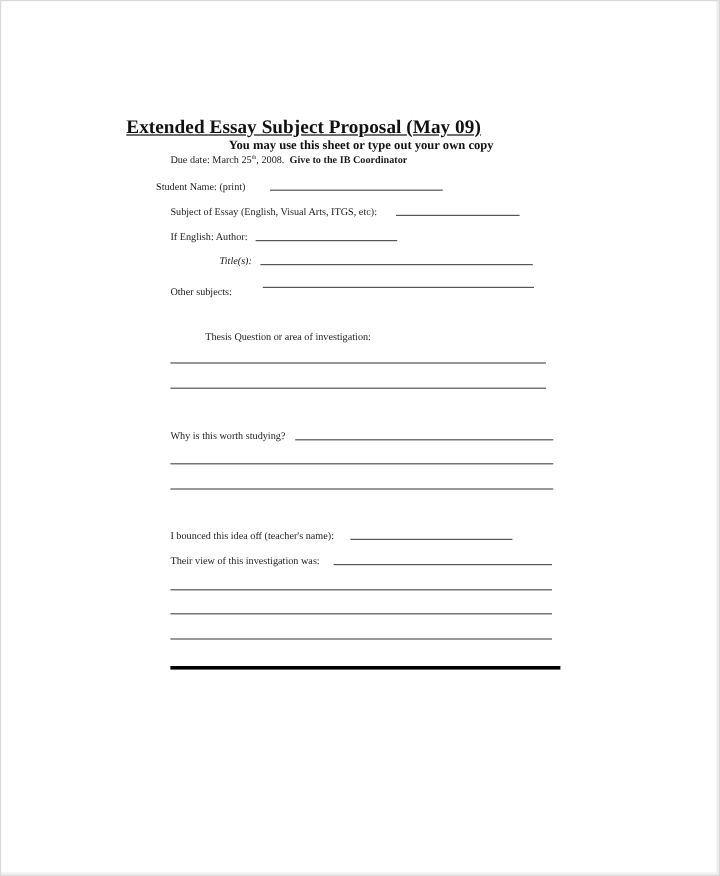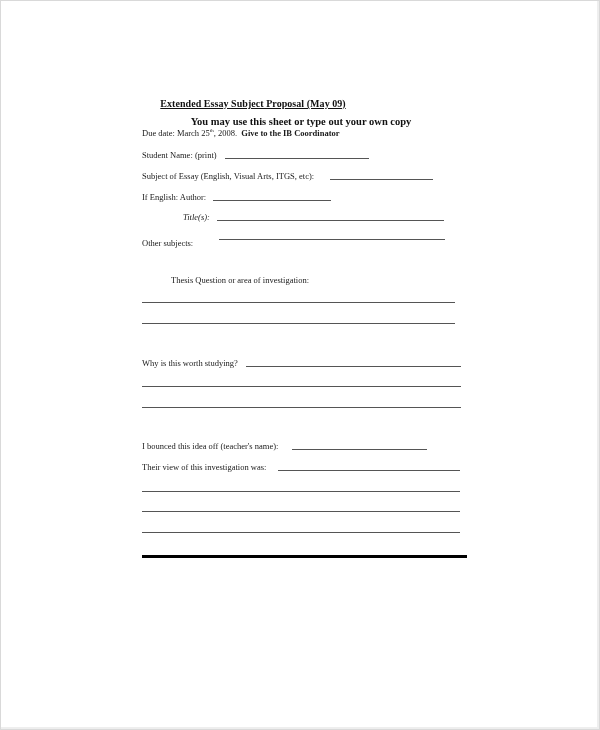--- a/index.html
+++ b/index.html
@@ -16,21 +16,21 @@
       left: 0; top: 0;
       width: 598px; height: 728px;
       border: 1px solid #d9d9d9;
       background: #fff;
       box-shadow: inset -2px -2px 0 #eeeeee;
     }
     .abs { position: absolute; white-space: nowrap; }
     .title {
       left: 0; width: 504px; top: 97px;
       text-align: center;
-      font-size: 10px; font-weight: bold;
+      font-size: 16px; font-weight: bold;
       text-decoration: underline;
       letter-spacing: 0.05px;
     }
     .subtitle {
       left: 0; width: 600px; top: 115px;
       text-align: center;
       font-size: 10.5px; font-weight: bold;
     }
     .label { font-size: 8.5px; color: #1a1a1a; }
     .bold-ul { font-weight: bold; }
@@ -51,21 +51,21 @@
 
 <div class="page">
 
   <div class="abs title">Extended Essay Subject Proposal (May 09)</div>
   <div class="abs subtitle">You may use this sheet or type out your own copy</div>
 
   <div class="abs label" style="left:141px; top:127px;">
     <span>Due date: March 25</span><sup>th</sup><span>, 2008.</span>&nbsp;&nbsp;<span class="bold-ul">Give to the IB Coordinator</span>
   </div>
 
-  <div class="abs label" style="left:141px; top:149px;">Student Name: (print)</div>
+  <div class="abs label" style="left:129px; top:149px;">Student Name: (print)</div>
   <div class="line" style="left:224px; top:157px; width:144px;"></div>
 
   <div class="abs label" style="left:141px; top:170px;text-align:right;">Subject of Essay (English, Visual Arts, ITGS, etc):</div>
   <div class="line" style="left:329px; top:178px; width:103px;"></div>
 
   <div class="abs label" style="left:141px; top:191px;">If English: Author:</div>
   <div class="line" style="left:212px; top:199px; width:118px;"></div>
 
   <div class="abs label" style="left:182px; top:211px;font-style:italic;">Title(s):</div>
   <div class="line" style="left:216px; top:219px; width:227px;"></div>

